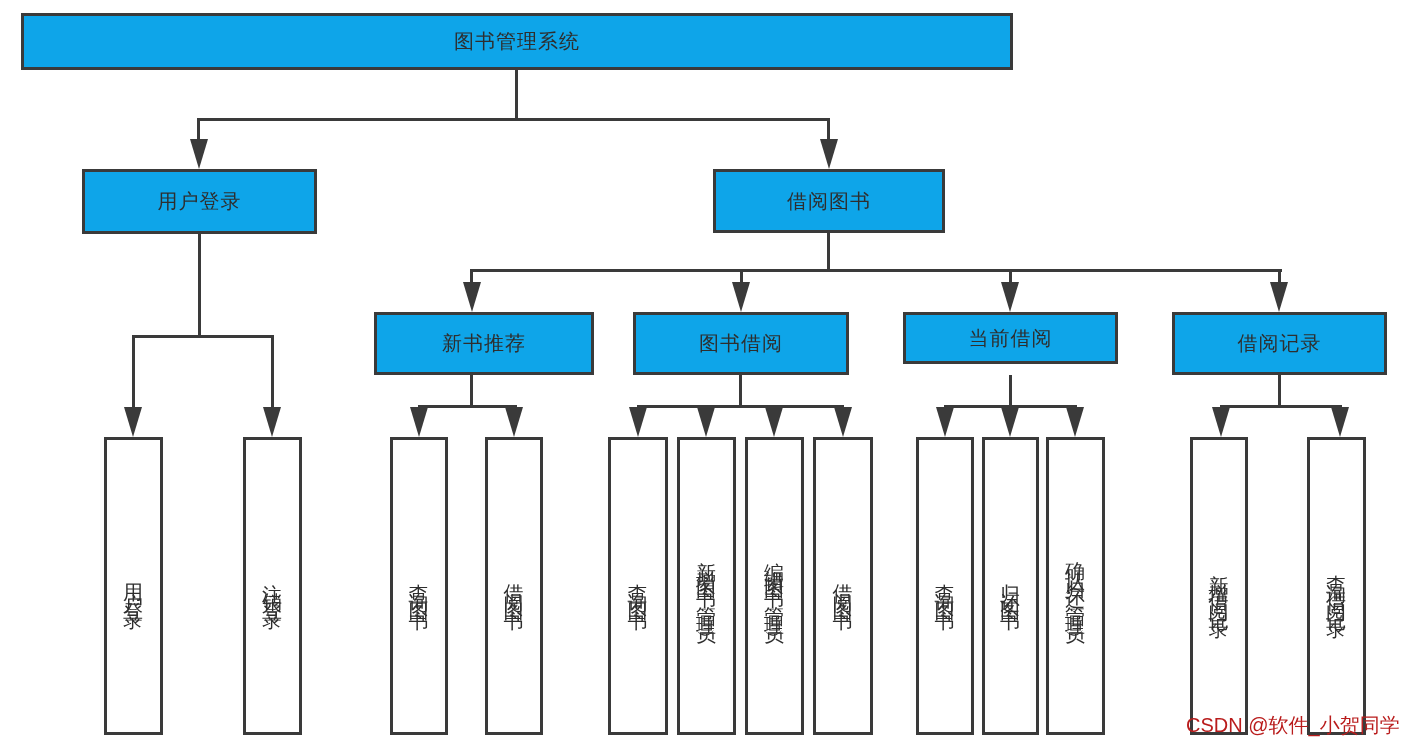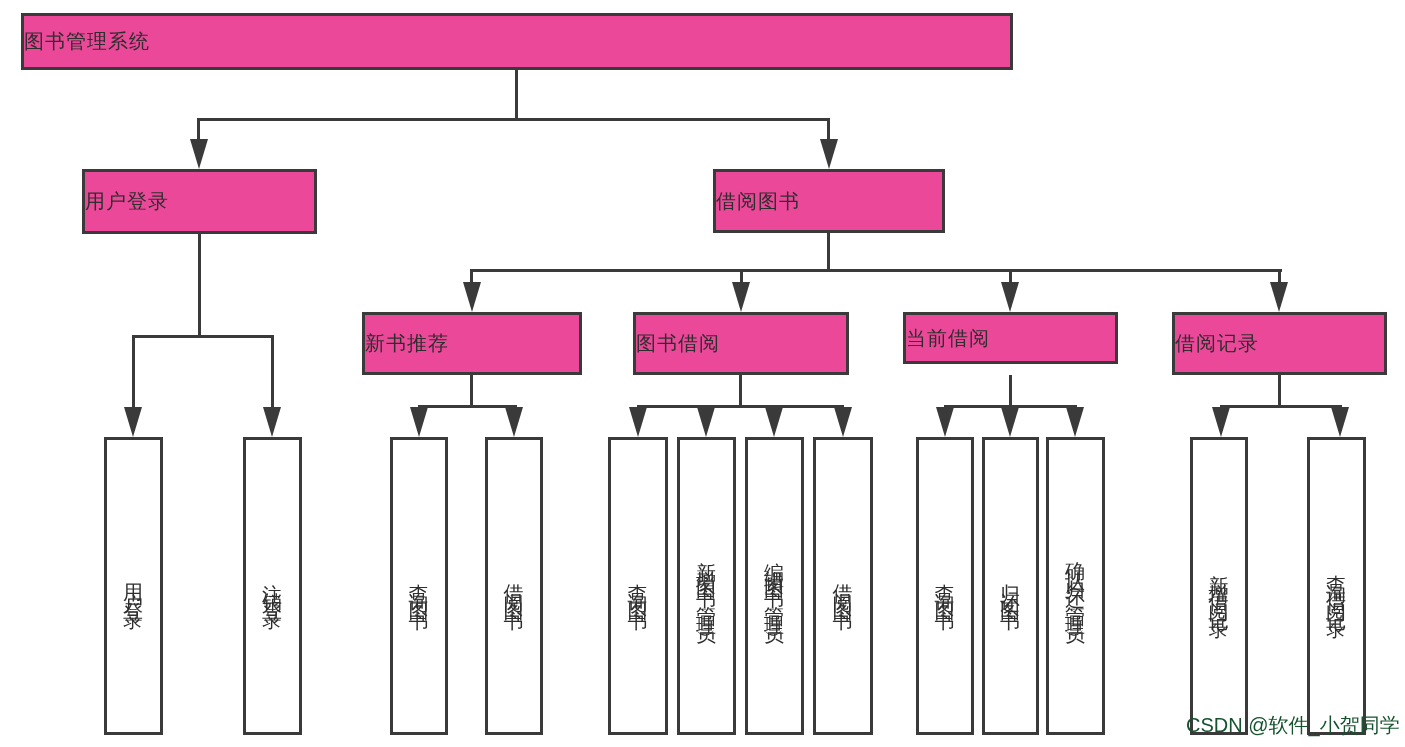--- a/index.html
+++ b/index.html
@@ -12,24 +12,24 @@
     position:relative;
     width:1405px;
     height:747px;
     background:#ffffff;
     overflow:hidden;
   }
   .hbox{
     position:absolute;
     box-sizing:border-box;
     border:3px solid var(--line);
-    background:#ec4899;
+    background:#0ea5e9;
     display:flex;
     align-items:center;
-    justify-content:flex-start;
+    justify-content:center;
     font-size:20px;
     color:var(--text);
     letter-spacing:1px;
   }
   .vbox{
     position:absolute;
     top:437px;
     height:298px;
     box-sizing:border-box;
     border:3px solid var(--line);
@@ -57,21 +57,21 @@
     height:0;
     border-left:9px solid transparent;
     border-right:9px solid transparent;
     border-top:30px solid var(--line);
   }
   .watermark{
     position:absolute;
     left:1186px;
     top:712px;
     font-size:20px;
-    color:#14532d;
+    color:#b91c1c;
     white-space:nowrap;
     z-index:10;
   }
 </style>
 </head>
 <body>
 
 <div id="canvas">
 
   <div class="hbox" style="left:21px;top:13px;width:992px;height:57px;">
@@ -103,21 +103,21 @@
   <div class="line" style="left:470px;top:269px;width:812px;height:3px;"></div>
   <div class="line" style="left:470px;top:269px;width:3px;height:16px;"></div>
   <div class="arrow" style="left:463px;top:282px;"></div>
   <div class="line" style="left:740px;top:269px;width:3px;height:16px;"></div>
   <div class="arrow" style="left:732px;top:282px;"></div>
   <div class="line" style="left:1009px;top:269px;width:3px;height:16px;"></div>
   <div class="arrow" style="left:1001px;top:282px;"></div>
   <div class="line" style="left:1278px;top:269px;width:3px;height:16px;"></div>
   <div class="arrow" style="left:1270px;top:282px;"></div>
 
-  <div class="hbox" style="left:362px;top:312px;width:220px;height:63px;">
+  <div class="hbox" style="left:374px;top:312px;width:220px;height:63px;">
     <span>新书推荐</span>
   </div>
   <div class="hbox" style="left:633px;top:312px;width:216px;height:63px;">
     <span>图书借阅</span>
   </div>
   <div class="hbox" style="left:903px;top:312px;width:215px;height:52px;">
     <span>当前借阅</span>
   </div>
   <div class="hbox" style="left:1172px;top:312px;width:215px;height:63px;">
     <span>借阅记录</span>

